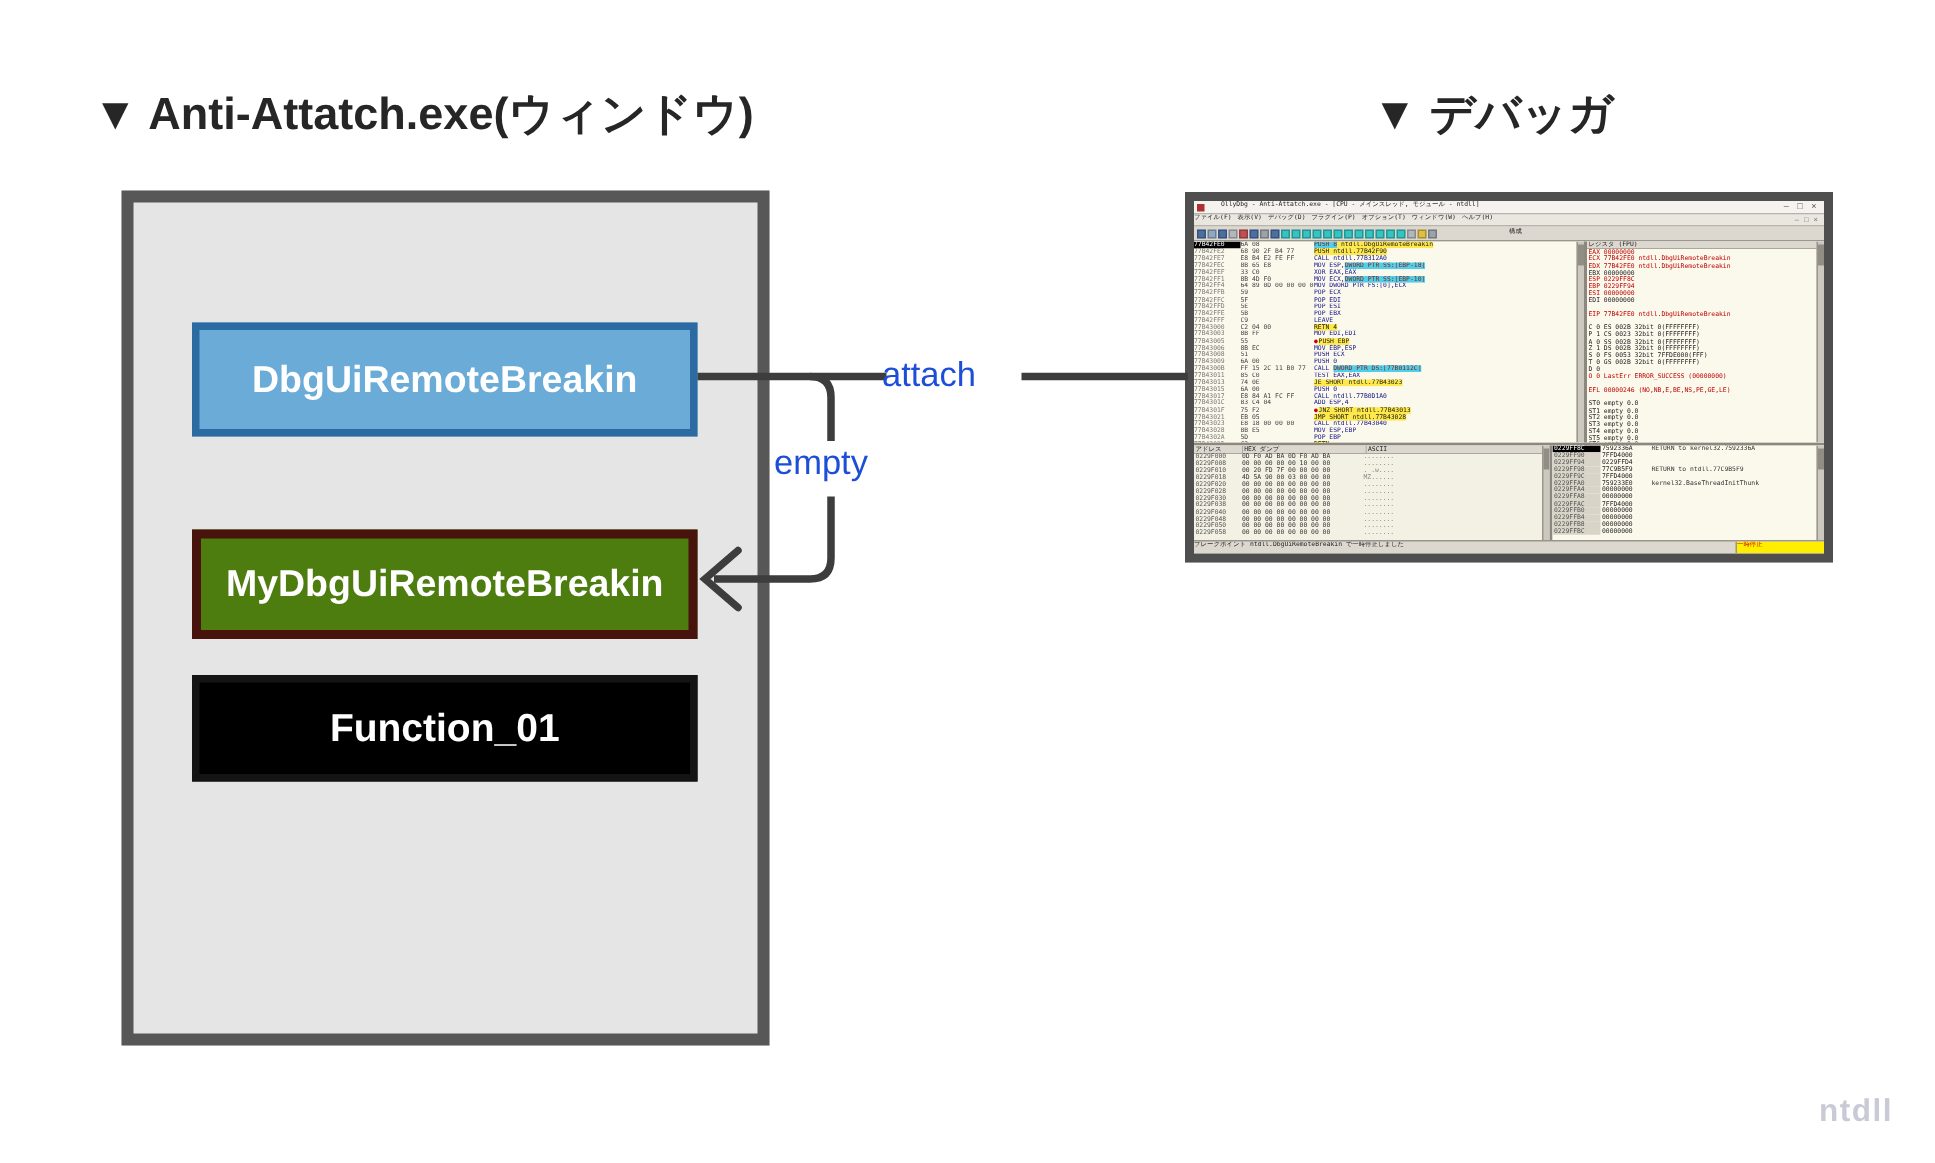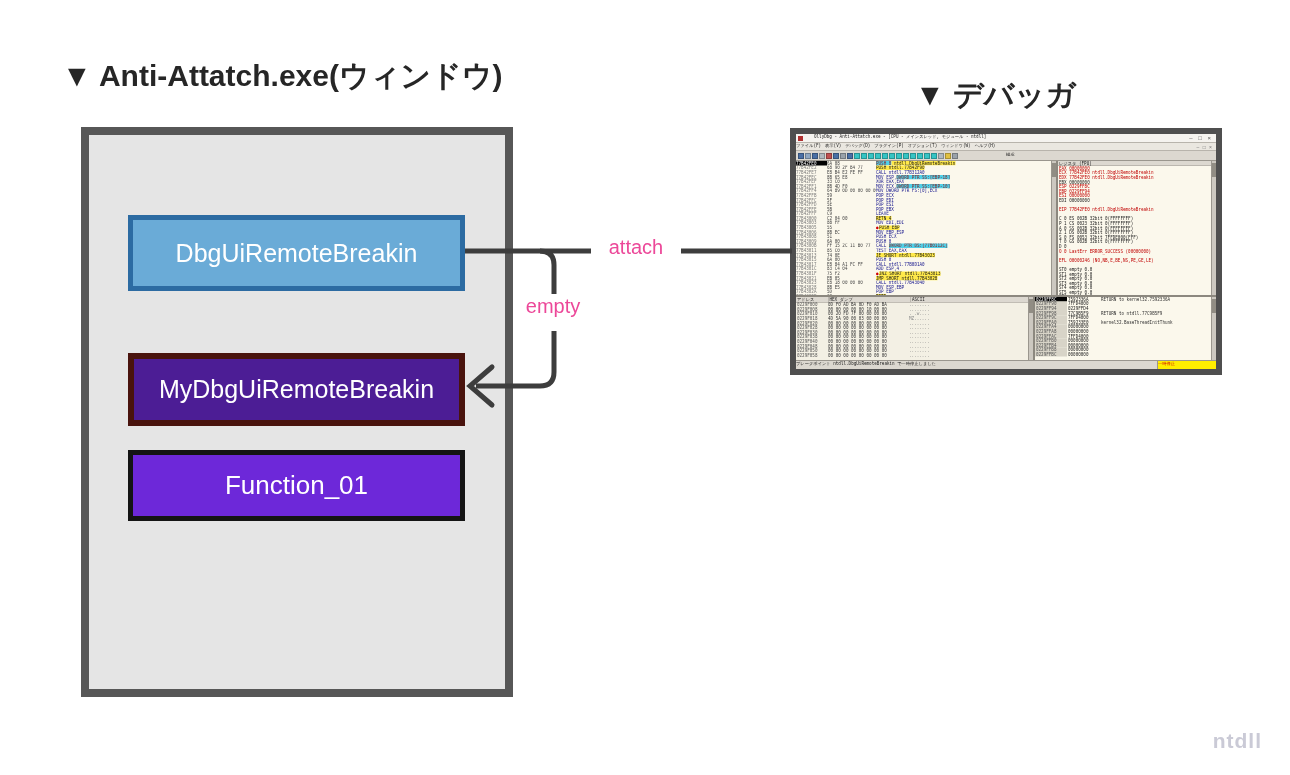--- a/index.html
+++ b/index.html
@@ -3,38 +3,38 @@
 <meta charset="utf-8">
 <style>
   html,body{margin:0;padding:0;}
   body{width:1290px;height:775px;overflow:hidden;background:#ffffff;
        font-family:"Liberation Sans",sans-serif;}
   .board{position:relative;width:1290px;height:775px;background:#fff;}
 
   
   .title{position:absolute;font-weight:700;font-size:30px;color:#262626;white-space:nowrap;}
   .title-left{left:62px;top:56px;}
-  .title-right{left:915px;top:56px;margin-top:19px;}
+  .title-right{left:915px;top:56px;}
 
   
   .container-box{position:absolute;left:81px;top:127px;width:432px;height:570px;
     background:#e5e5e5;border:8px solid #575757;box-sizing:border-box;z-index:1;}
 
   
   .dbox{position:absolute;left:128px;width:337px;box-sizing:border-box;z-index:2;
     display:flex;align-items:center;justify-content:center;
-    font-weight:400;color:#fff;white-space:nowrap;}
+    font-weight:700;color:#fff;white-space:nowrap;}
   .box-blue {top:215px;height:76px;border:5px solid #2c6ba2;background:#6aabd7;font-size:25px;}
   .box-red  {top:353px;height:73px;border:6px solid #49130d;background:#e64b23;font-size:25px;}
   .box-gray1{top:450px;height:71px;border:5px solid #141414;background:#7f7f7f;font-size:26px;}
   .box-gray2{top:543px;height:71px;border:5px solid #141414;background:#7f7f7f;font-size:26px;}
 
   
   svg.connectors{position:absolute;left:0;top:0;z-index:5;pointer-events:none;}
-  .conn-label{position:absolute;z-index:6;font-size:20px;color:#ec4899;text-align:center;white-space:nowrap;}
+  .conn-label{position:absolute;z-index:6;font-size:23px;color:#1d4ed8;white-space:nowrap;}
   .attach-label{left:588px;top:236px;width:96px;}
   .hook-label{left:516px;top:295px;width:74px;}
 
   
   .dbgwin{position:absolute;left:790px;top:128px;width:432px;height:247px;z-index:2;
     background:#d6d2ca;border:6px solid #4f4f4f;box-sizing:border-box;overflow:hidden;}
   .mini{transform:scale(.5);transform-origin:0 0;width:200%;
     font-family:"DejaVu Sans Mono",monospace;font-size:8.5px;line-height:9.2px;
     white-space:nowrap;color:#222;}
   .titlebar{height:9px;background:#f5f3ef;border-bottom:1px solid #b8b4ac;position:relative;overflow:hidden;box-sizing:border-box;}
@@ -101,22 +101,22 @@
 <body>
 
 <div class="board">
 
   <div class="title title-left">▼ Anti-Attatch.exe(ウィンドウ)</div>
   <div class="title title-right">▼ デバッガ</div>
 
   <div class="container-box"></div>
 
   <div class="dbox box-blue" style="background: rgb(106, 171, 215); border-color: rgb(44, 107, 162); color: rgb(255, 255, 255);">DbgUiRemoteBreakin</div>
-  <div class="dbox box-red" style="background: #4c1d95; border-color: rgb(73, 19, 13); color: rgb(255, 255, 255);">MyDbgUiRemoteBreakin</div>
-  <div class="dbox box-gray1" style="background: #6d28d9; border-color: rgb(20, 20, 20); color: rgb(255, 255, 255);">Function_01</div>
+  <div class="dbox box-red" style="background: #4d7c0f; border-color: rgb(73, 19, 13); color: rgb(255, 255, 255);">MyDbgUiRemoteBreakin</div>
+  <div class="dbox box-gray1" style="background: #000000; border-color: rgb(20, 20, 20); color: rgb(255, 255, 255);">Function_01</div>
 
   <svg class="connectors" width="1290" height="775" viewBox="0 0 1290 775">
     <line x1="465" y1="251" x2="591" y2="251" stroke="#3d3d3d" stroke-width="5"></line>
     <line x1="681" y1="251" x2="792" y2="251" stroke="#3d3d3d" stroke-width="5"></line>
     <path d="M 540 251 Q 554 251 554 265 L 554 294" fill="none" stroke="#3d3d3d" stroke-width="5"></path>
     <path d="M 554 331 L 554 372 Q 554 386 540 386 L 476 386" fill="none" stroke="#3d3d3d" stroke-width="5"></path>
     <polyline points="492,367 470,386 492,405" fill="none" stroke="#3d3d3d" stroke-width="5" stroke-linecap="round"></polyline>
   </svg>
 
   <div class="conn-label attach-label">attach</div>

